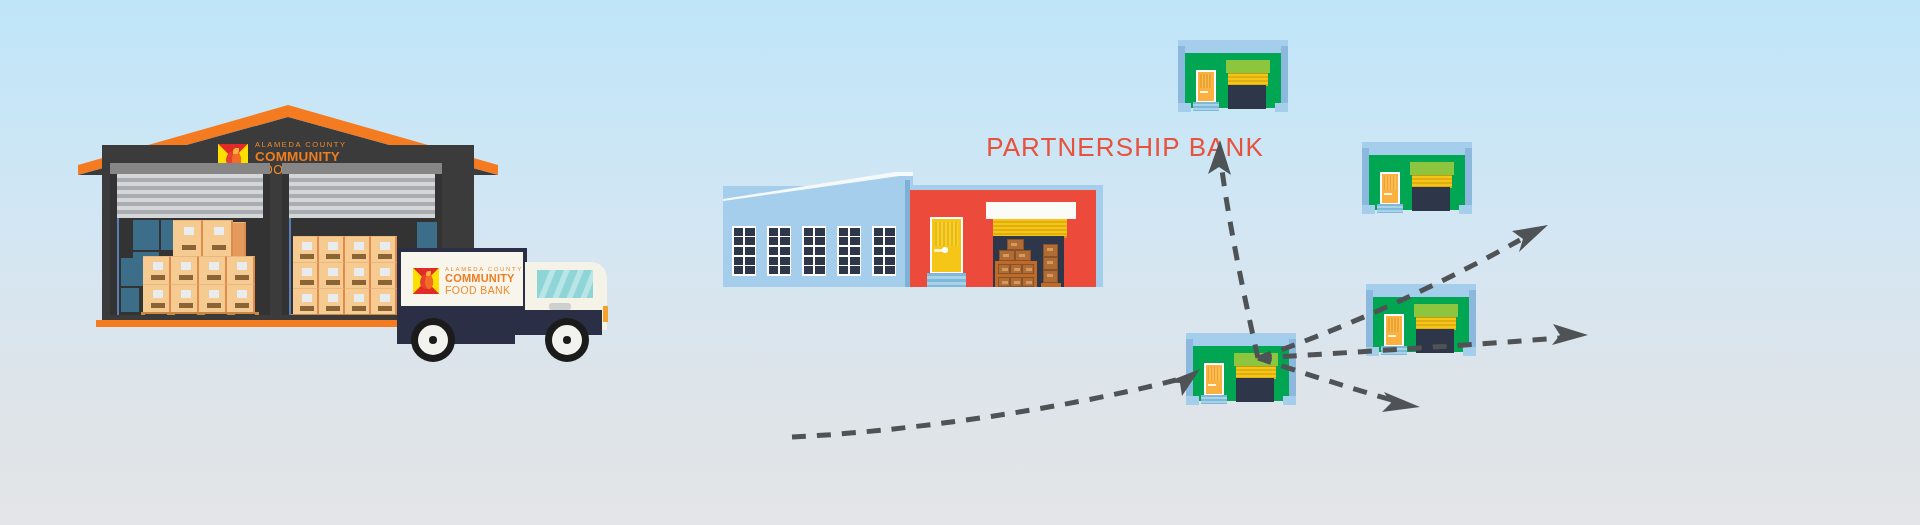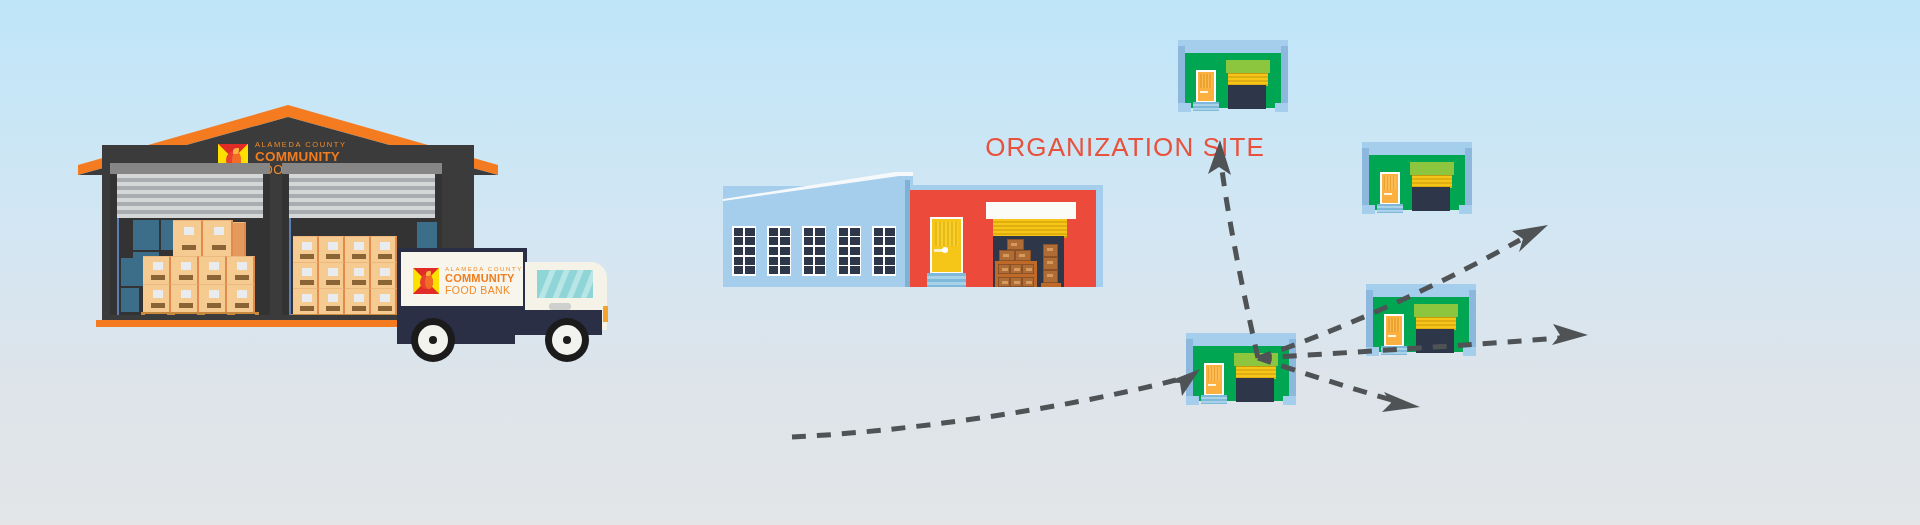--- a/index.html
+++ b/index.html
@@ -120,21 +120,21 @@
 
   
   #arrows{position:absolute;left:0;top:0;width:1920px;height:525px;pointer-events:none;}
 </style>
 </head>
 <body>
 
 <div id="scene">
 
   <div id="site-title">
-    <div>ORGANIZATION SITE</div>
+    <div>PARTNERSHIP BANK</div>
   </div>
 
   <div id="warehouse" class="abs">
 
     <svg class="abs" style="left:0;top:0;" width="420" height="70">
       <polygon points="210,0 420,60 420,70 210,12 0,70 0,60" fill="#f47b20"></polygon>
       <polygon points="210,12 420,70 0,70" fill="#3b3b3b"></polygon>
     </svg>
 
     <div class="wh-body"></div>

